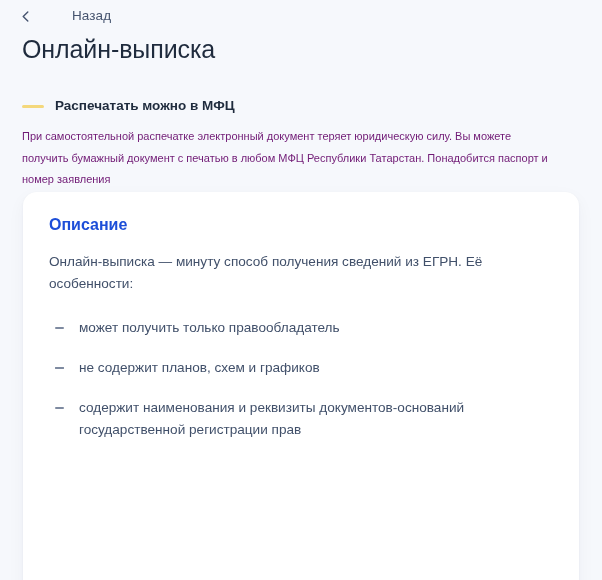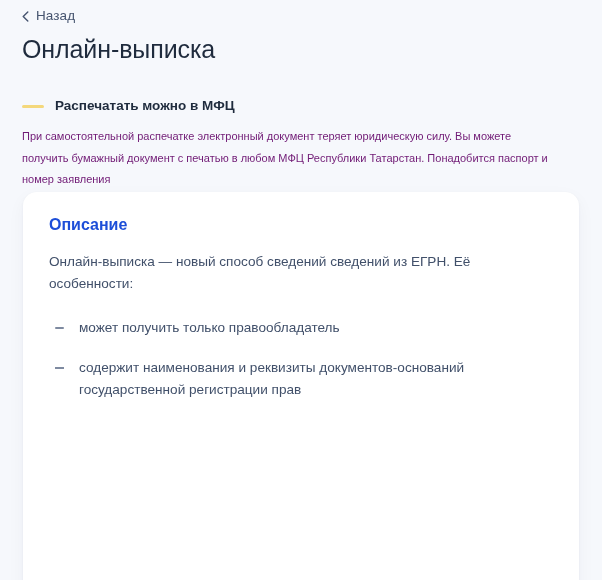--- a/index.html
+++ b/index.html
@@ -41,20 +41,21 @@
     width: 7px;
     height: 11px;
     flex: 0 0 auto;
   }
   .back-chevron svg { display: block; }
   .back-label {
     font-size: 13.5px;
     line-height: 16px;
     color: #46546f;
     letter-spacing: 0.1px;
+    margin-left: 36px;
   }
 
   
   .page-title {
     position: absolute;
     left: 22px;
     top: 34px;
     margin: 0;
     font-size: 25px;
     line-height: 30px;
@@ -171,32 +172,33 @@
   <section class="notice">
     <div class="notice-head">
       <span class="notice-dash"></span>
       <span class="notice-title">Распечатать можно в МФЦ</span>
     </div>
     <p class="notice-body">При самостоятельной распечатке электронный документ теряет юридическую силу. Вы можете получить бумажный документ с печатью в любом МФЦ Республики Татарстан. Понадобится паспорт и номер заявления</p>
   </section>
 
   <section class="card">
     <h2 class="card-title">Описание</h2>
-    <p class="card-intro">Онлайн-выписка — новый способ сведений сведений из ЕГРН. Её особенности:</p>
+    <p class="card-intro">Онлайн-выписка — минуту способ получения сведений из ЕГРН. Её особенности:</p>
 
     <ul class="feature-list">
       <li class="feature-item">
         <span class="feature-dash"></span>
         <span>может получить только правообладатель</span>
       </li>
       <li class="feature-item">
         <span class="feature-dash"></span>
       </li>
       <li class="feature-item">
         <span class="feature-dash"></span>
+        <span>не содержит планов, схем и графиков</span>
       </li>
       <li class="feature-item">
         <span class="feature-dash"></span>
         <span>содержит наименования и реквизиты документов-оснований государственной регистрации прав</span>
       </li>
 
     </ul>
   </section>
 
 </div>

